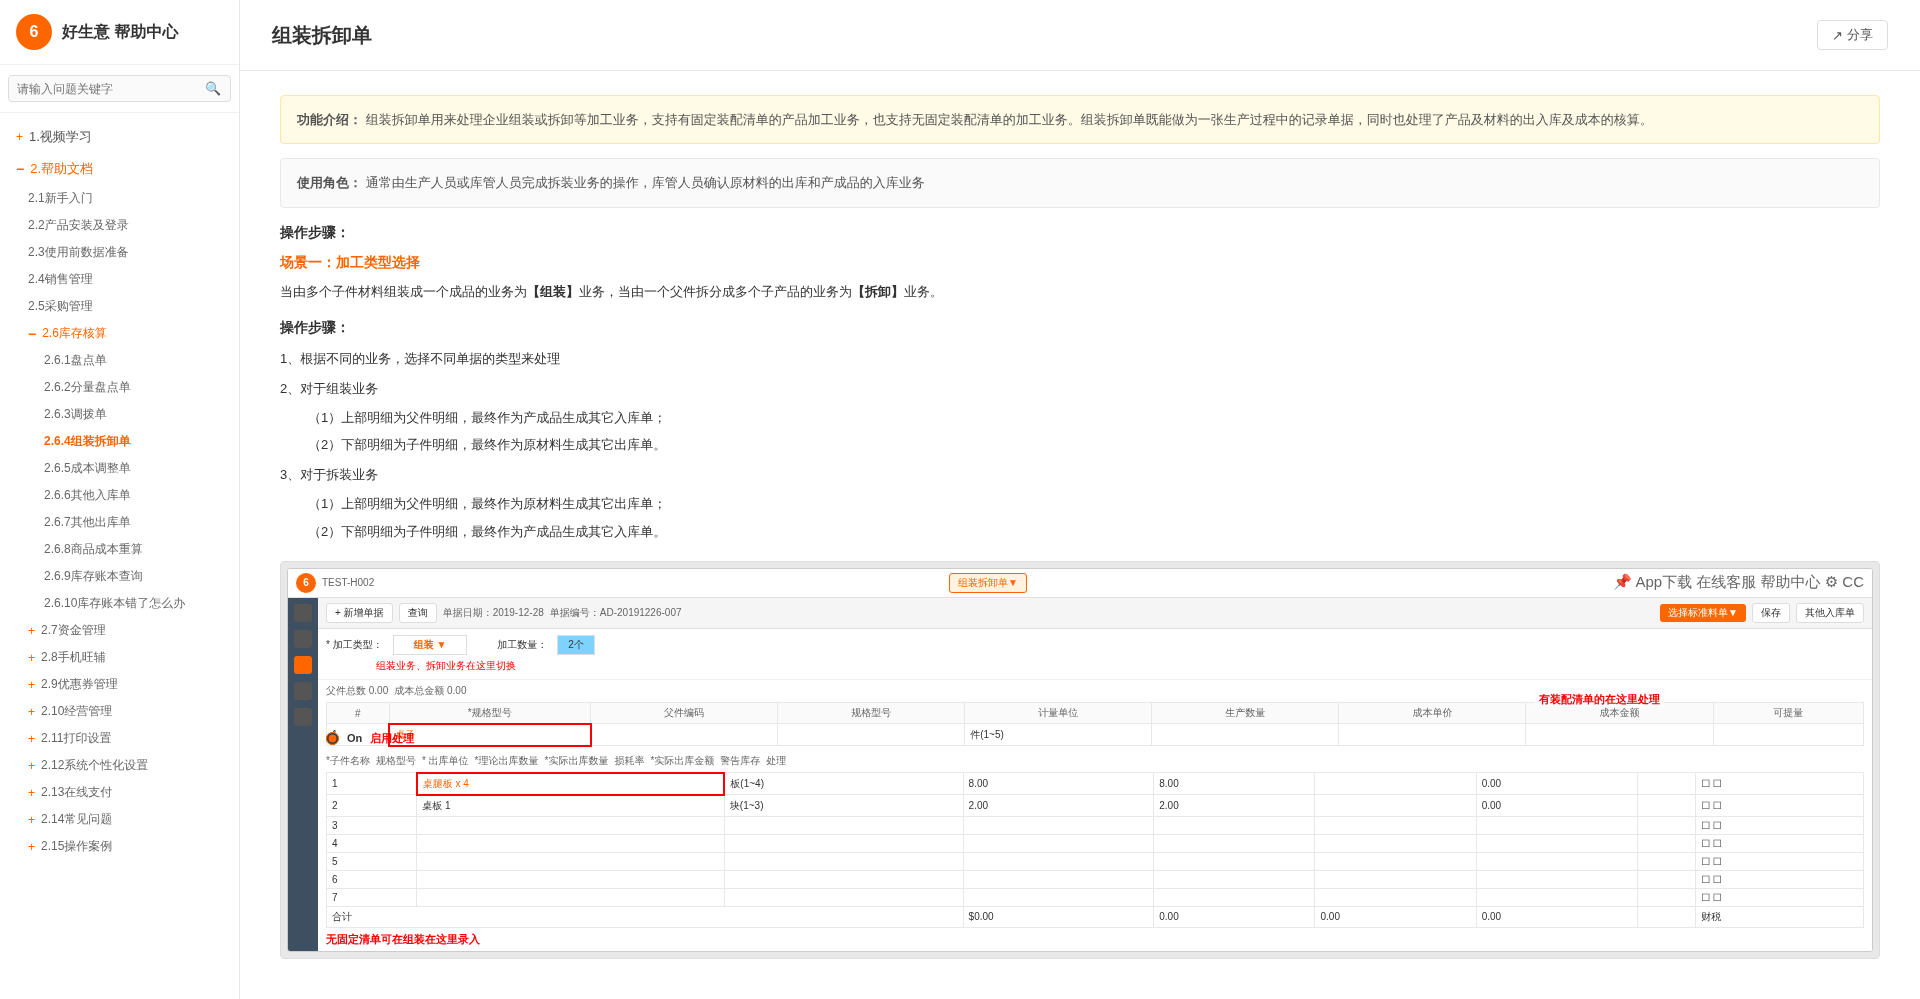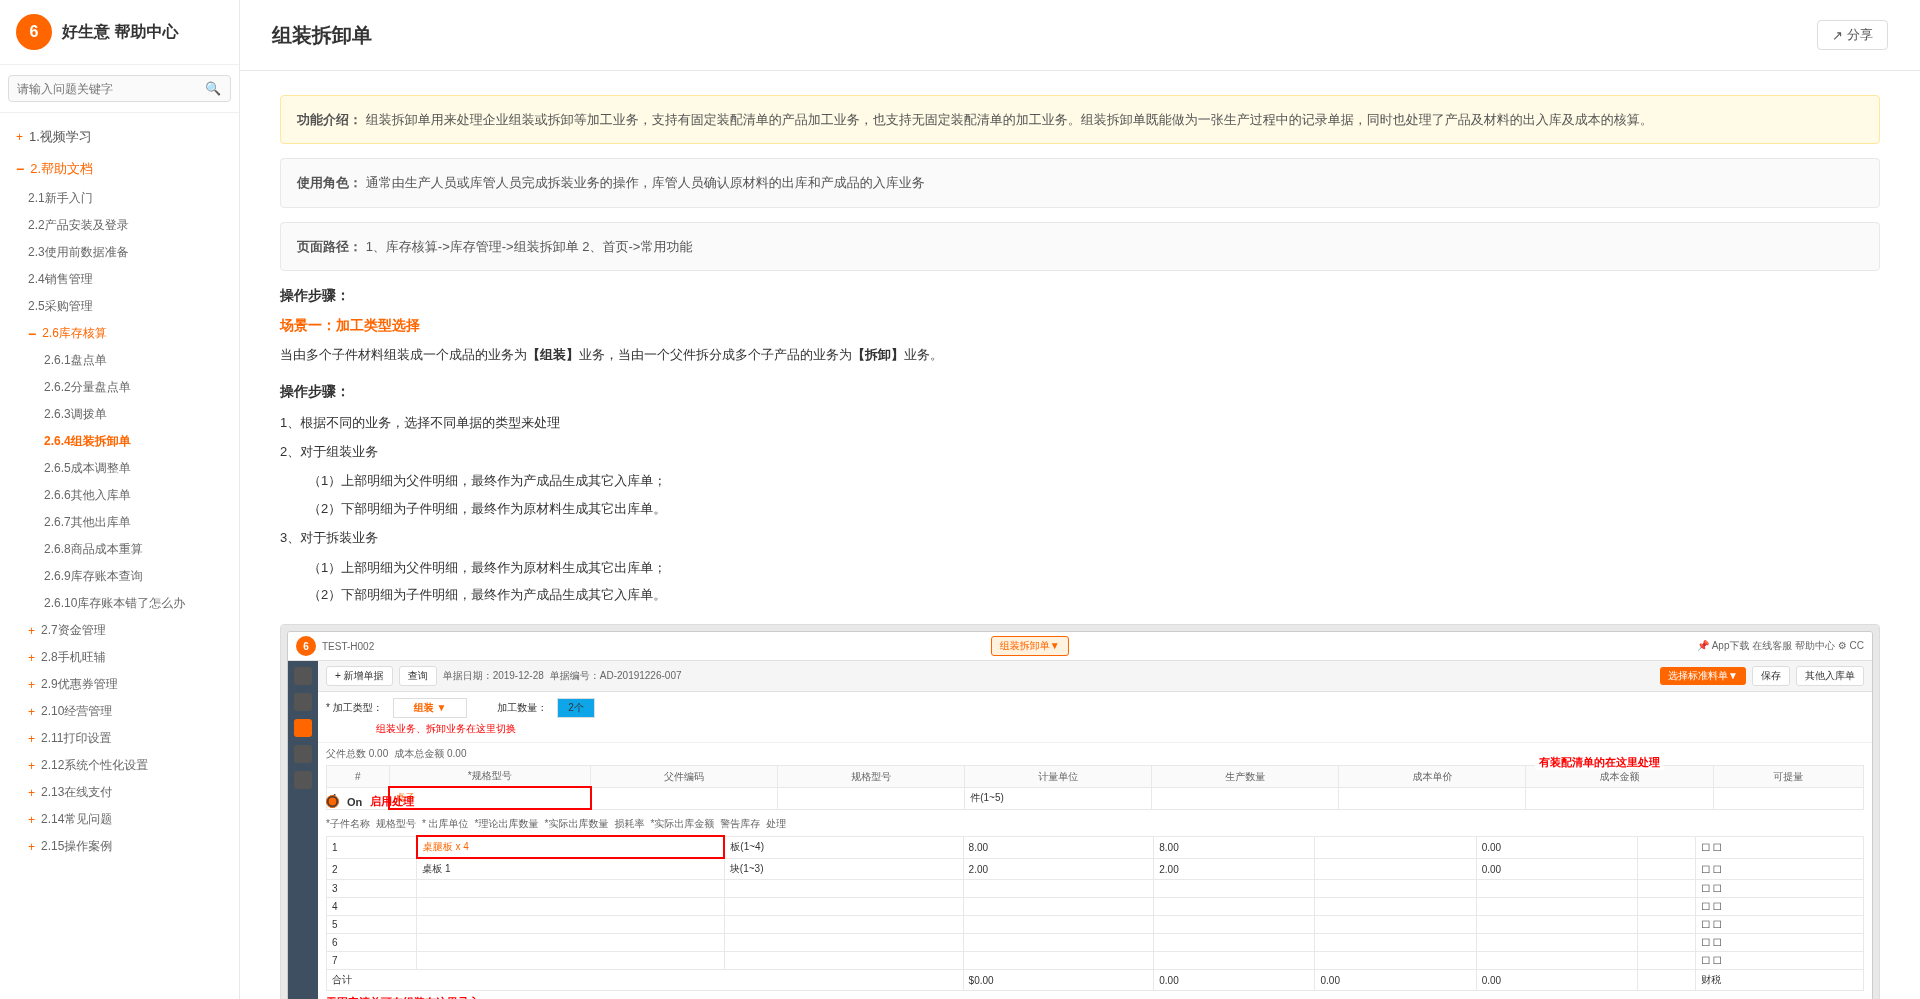--- a/index.html
+++ b/index.html
@@ -280,24 +280,20 @@
     <div class="info-block">
       <span style="font-weight:bold;">功能介绍：</span>
       <span>组装拆卸单用来处理企业组装或拆卸等加工业务，支持有固定装配清单的产品加工业务，也支持无固定装配清单的加工业务。组装拆卸单既能做为一张生产过程中的记录单据，同时也处理了产品及材料的出入库及成本的核算。</span>
     </div>
 
     <div class="info-block light">
       <span style="font-weight:bold;">使用角色：</span>
       <span>通常由生产人员或库管人员完成拆装业务的操作，库管人员确认原材料的出库和产成品的入库业务</span>
     </div>
 
-    <div class="info-block light">
-      <span style="font-weight:bold;">页面路径：</span>
-      <span>1、库存核算-&gt;库存管理-&gt;组装拆卸单 2、首页-&gt;常用功能</span>
-    </div>
 
     <div class="steps-title">操作步骤：</div>
 
     <div class="scenario-title">场景一：加工类型选择</div>
     <div class="step-text">
       当由多个子件材料组装成一个成品的业务为<span style="font-weight:bold;">【组装】</span>业务，当由一个父件拆分成多个子产品的业务为<span style="font-weight:bold;">【拆卸】</span>业务。
     </div>
 
     <div class="steps-title">操作步骤：</div>
 
@@ -313,21 +309,21 @@
       <div style="position:relative; background:#e8e8e8; padding:6px;">
 
         <div class="mock-app">
 
           <div class="mock-topbar">
             <div class="mock-topbar-logo">6</div>
             <span style="font-size:10px; color:#666;">TEST-H002</span>
             <span style="flex:1;"></span>
             <span style="font-size:10px; color:#f60; background:#fff3e0; padding:2px 8px; border-radius:3px; border:1px solid #f60;">组装拆卸单▼</span>
             <span style="flex:1;"></span>
-            <span style="font-size:10px; color:#666;margin-left:12px;">📌 App下载 在线客服 帮助中心 ⚙ CC</span>
+            <span style="font-size:15px; color:#666;margin-left:12px;">📌 App下载 在线客服 帮助中心 ⚙ CC</span>
           </div>
 
           <div style="display:flex;">
 
             <div style="background:#3d4f60; width:30px; display:flex; flex-direction:column; align-items:center; padding-top:6px; gap:8px;">
               <div style="width:18px; height:18px; background:#555; border-radius:3px;"></div>
               <div style="width:18px; height:18px; background:#555; border-radius:3px;"></div>
               <div style="width:18px; height:18px; background:#f60; border-radius:3px;"></div>
               <div style="width:18px; height:18px; background:#555; border-radius:3px;"></div>
               <div style="width:18px; height:18px; background:#555; border-radius:3px;"></div>
@@ -344,21 +340,21 @@
                 <span style="font-size:10px; background:#f60; color:white; padding:2px 8px; border-radius:3px; cursor:pointer;">选择标准料单▼</span>
                 <span style="font-size:10px; background:#fff; border:1px solid #ddd; border-radius:3px; padding:2px 8px;">保存</span>
                 <span style="font-size:10px; background:#fff; border:1px solid #ddd; border-radius:3px; padding:2px 8px;">其他入库单</span>
               </div>
 
               <div style="padding:6px 8px; border-bottom:1px solid #f0f0f0;">
                 <div style="display:flex; align-items:center; gap:10px; margin-bottom:4px;">
                   <span style="font-size:10px;">* 加工类型：</span>
                   <span style="font-size:10px; border:1px solid #ddd; padding:2px 20px; background:#fff; color:#f60; font-weight:bold; cursor:pointer;">组装 ▼</span>
                   <span style="margin-left:20px; font-size:10px;">加工数量：</span>
-                  <span style="font-size:10px; border:1px solid #ddd; padding:2px 10px; background:#0ea5e9;">2个</span>
+                  <span style="font-size:10px; border:1px solid #ddd; padding:2px 10px; background:#7dd3fc;">2个</span>
                 </div>
                 
                 <div style="position:relative; display:inline-block;">
                   <span style="color:red; font-size:10px; margin-left:50px;">组装业务、拆卸业务在这里切换</span>
                 </div>
               </div>
 
               <div style="padding:4px 8px;">
                 <div style="display:flex; align-items:center; margin-bottom:3px; gap:6px;">
                   <span style="font-size:10px; color:#666;">父件总数 0.00</span>

